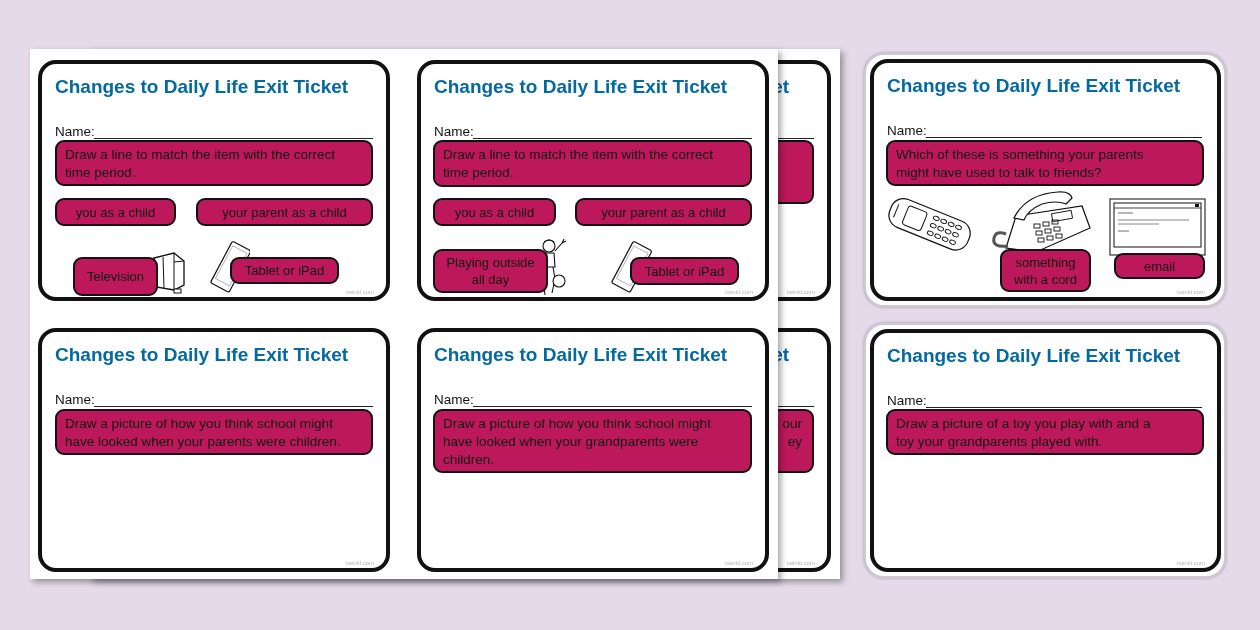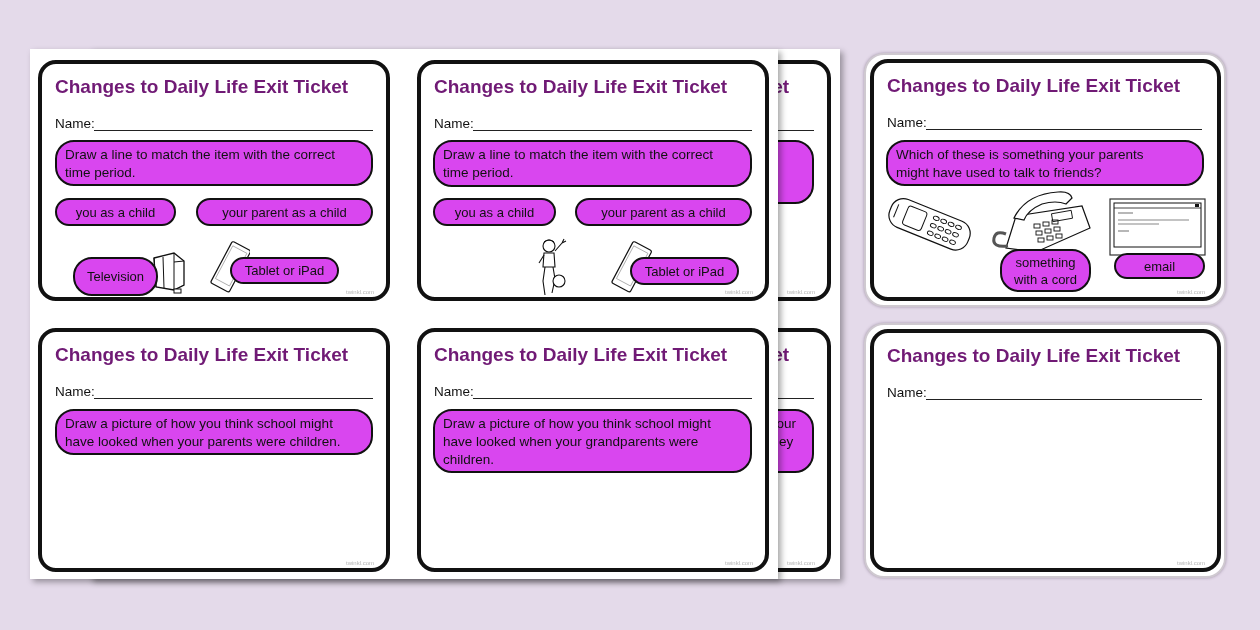--- a/index.html
+++ b/index.html
@@ -20,29 +20,29 @@
     border:4px solid #111; border-radius:18px; width:352px;
   }
   .card.top { height:241px; top:11px; }
   .card.bottom { height:244px; top:279px; }
   .card.left-col { left:8px; }
   .card.right-col { left:387px; }
   .page-back .card.right-col { left:389px; }
 
   .title {
     position:absolute; left:13px; top:12px;
-    font:bold 19px "Liberation Sans", sans-serif; white-space:nowrap; color:#701a75;
-  }
-  .name-row { position:absolute; left:13px; top:52px; width:318px; height:18px; }
+    font:bold 19px "Liberation Sans", sans-serif; white-space:nowrap; color:#0369a1;
+  }
+  .name-row { position:absolute; left:13px; top:60px; width:318px; height:18px; }
   .name-label { position:absolute; left:0; top:0; font-size:13.5px; line-height:16px; }
   .name-line { position:absolute; left:39px; right:0; top:14px; border-top:1px solid #222; }
 
   .box {
-    position:absolute; box-sizing:border-box; background:#d946ef;
-    border:2px solid #111; border-radius:19px;
+    position:absolute; box-sizing:border-box; background:#be185d;
+    border:2px solid #111; border-radius:9px;
   }
   .instruction {
     left:12px; top:76px; width:319px; height:47px;
     padding:4px 8px 0 8px; font-size:13.5px; line-height:18px; white-space:pre-line;
   }
   .instruction.tall { height:64px; }
   .opt {
     display:flex; align-items:center; justify-content:center; text-align:center;
     font-size:13px; line-height:17px; white-space:pre-line;
   }
@@ -56,21 +56,21 @@
     background:#fff; border:2px solid #cfc9d0; border-radius:20px;
     box-shadow:0 0 3px rgba(80,60,90,0.45);
   }
   .panel.p1 { top:53px; height:254px; }
   .panel.p2 { top:323px; height:255px; }
   .panel .card { left:4px; top:4px; width:351px; }
   .panel.p1 .card { height:242px; }
   .panel.p2 .card { height:243px; }
 
   .frag {
-    position:absolute; right:16px; top:4px; text-align:center;
+    position:absolute; right:10px; top:4px; text-align:right;
     font-size:13.5px; line-height:18px; white-space:pre-line;
   }
 </style>
 </head>
 <body style="background: rgb(228, 218, 234);">
 
 <div class="page page-back">
   <div class="card top right-col">
     <div class="title">Changes to Daily Life Exit Ticket</div>
     <div class="name-row">
@@ -146,20 +146,22 @@
       <path d="M10 30 L8 44 L10 58 M18 30 L20 42 L17 56" fill="none" stroke="#111" stroke-width="1.1"></path>
       <circle cx="24" cy="44" r="6" fill="#fff" stroke="#111" stroke-width="1.1"></circle>
     </svg>
     <svg class="illus" style="left:189px;top:176px" width="42" height="54" viewBox="0 0 42 54">
       <g transform="rotate(28 21 27)">
         <rect x="11" y="3" width="21" height="47" rx="2" fill="#fff" stroke="#111" stroke-width="1.2"></rect>
         <rect x="13.5" y="7" width="16" height="37" fill="none" stroke="#999" stroke-width="0.7"></rect>
       </g>
     </svg>
 
+    <div class="box opt" style="left:12px;top:185px;width:115px;height:44px">Playing outside
+all day</div>
     <div class="box opt" style="left:209px;top:193px;width:109px;height:28px">Tablet or iPad</div>
     <div class="watermark">twinkl.com</div>
   </div>
 
   <div class="card bottom left-col">
     <div class="title">Changes to Daily Life Exit Ticket</div>
     <div class="name-row">
       <span class="name-label">Name:</span>
       <span class="name-line"></span>
     </div>
@@ -249,15 +251,17 @@
   </div>
 </div>
 
 <div class="panel p2">
   <div class="card">
     <div class="title">Changes to Daily Life Exit Ticket</div>
     <div class="name-row" style="width:315px">
       <span class="name-label">Name:</span>
       <span class="name-line"></span>
     </div>
+    <div class="box instruction" style="left:12px;top:76px;width:318px;height:46px">Draw a picture of a toy you play with and a
+toy your grandparents played with.</div>
     <div class="watermark">twinkl.com</div>
   </div>
 </div>
 
 </body></html>

